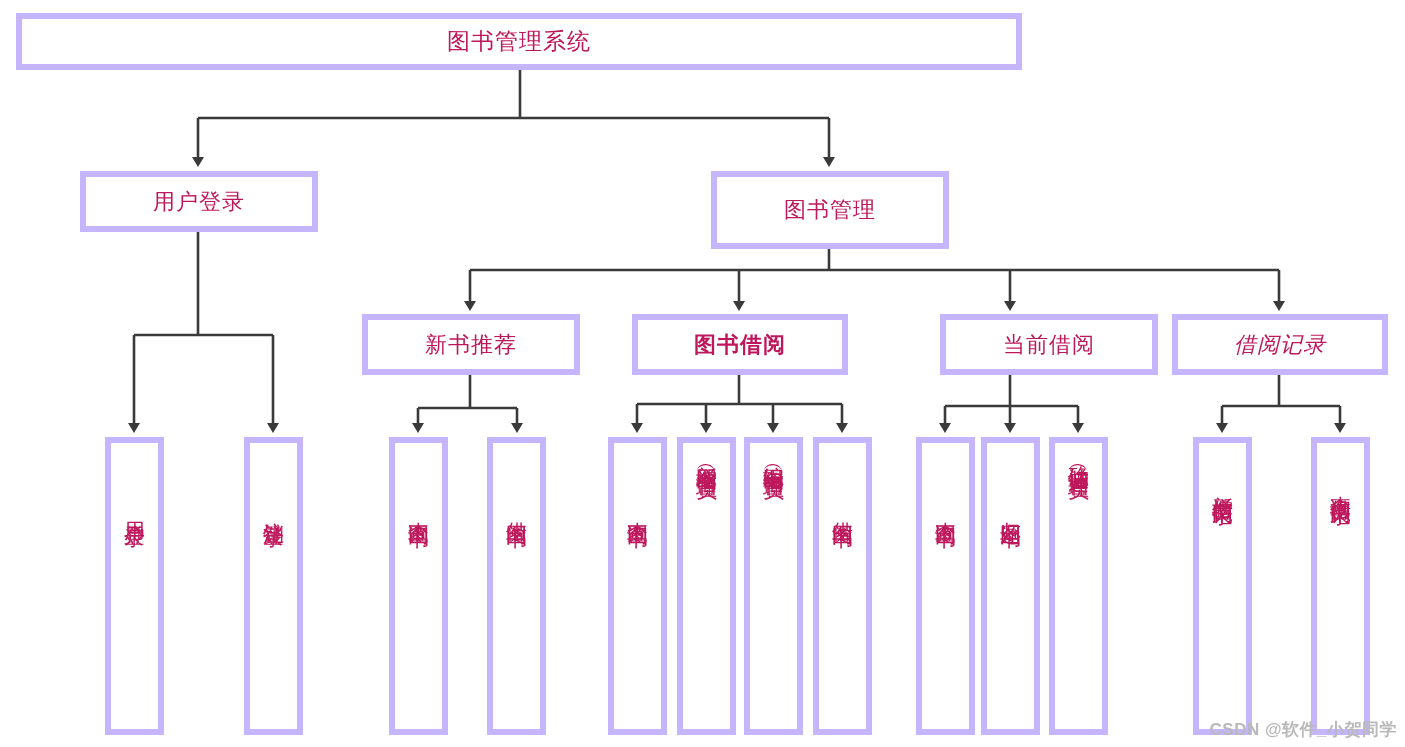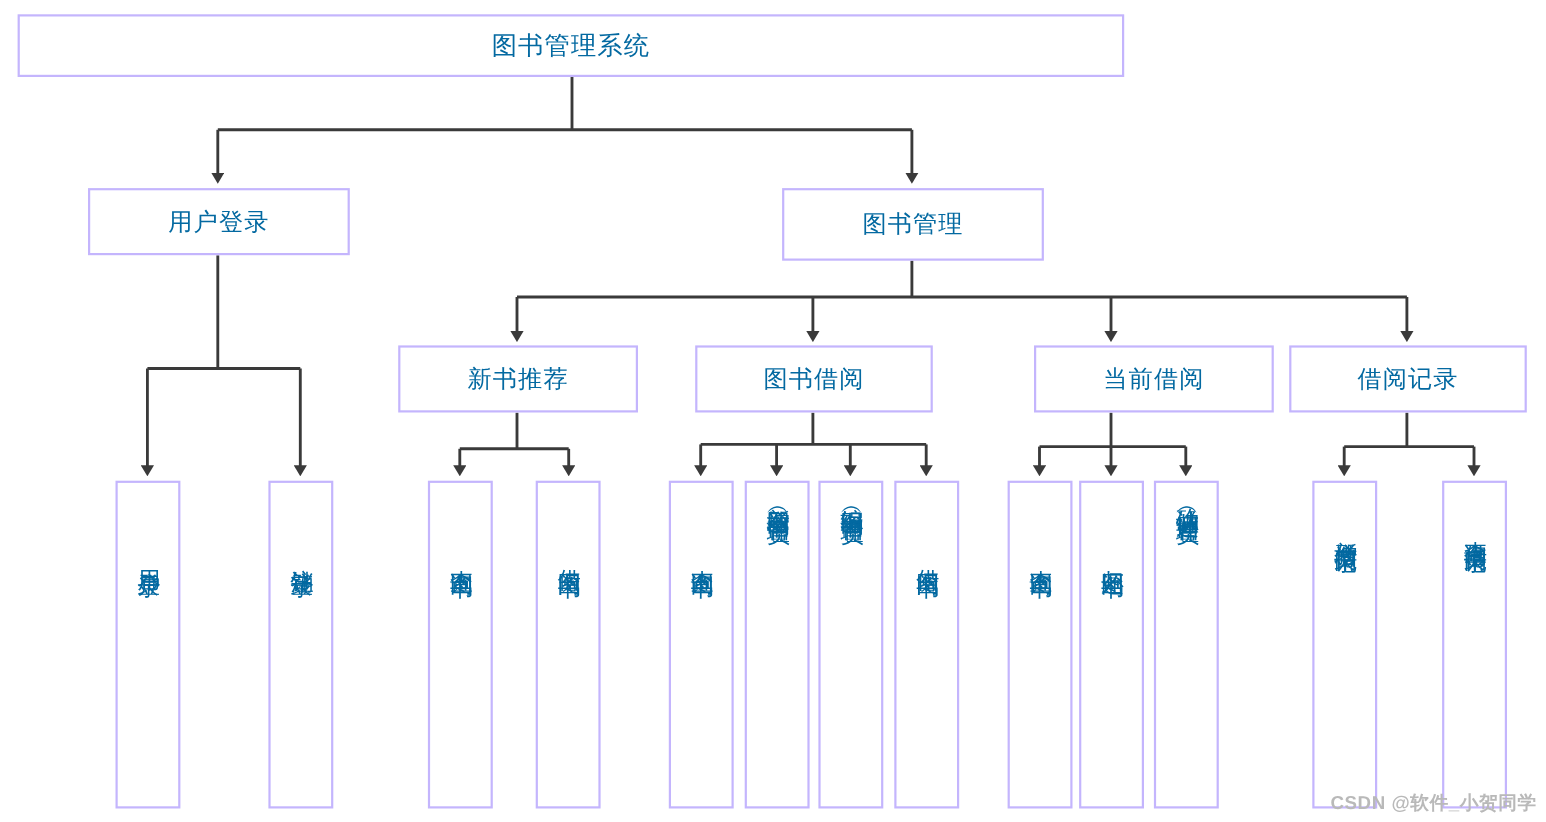--- a/index.html
+++ b/index.html
@@ -22,25 +22,25 @@
     left: 0;
     top: 0;
     width: 1405px;
     height: 747px;
     pointer-events: none;
   }
   .node {
     position: absolute;
     box-sizing: border-box;
     background: #ffffff;
-    border: 2px solid #c4b5fd;
+    border: 6px solid #c4b5fd;
     display: flex;
     align-items: center;
     justify-content: center;
-    color: #0369a1;
+    color: #be185d;
   }
   .node.root {
     font-size: 23px;
   }
   .node.lvl1 {
     font-size: 22px;
   }
   .node.lvl2 {
     font-size: 22px;
   }
@@ -126,34 +126,34 @@
     </g>
   </svg>
 
   <div class="node root" style="left:16px; top:13px; width:1006px; height:57px;">
     <span class="htext">图书管理系统</span>
   </div>
 
   <div class="node lvl1" style="left:80px; top:171px; width:238px; height:61px;">
     <span class="htext">用户登录</span>
   </div>
-  <div class="node lvl1" style="left:711px; top:171px; width:238px; height:66px;">
+  <div class="node lvl1" style="left:711px; top:171px; width:238px; height:78px;">
     <span class="htext">图书管理</span>
   </div>
 
   <div class="node lvl2" style="left:362px; top:314px; width:218px; height:61px;">
     <span class="htext">新书推荐</span>
   </div>
-  <div class="node lvl2" style="left:632px; top:314px; width:216px; height:61px;">
+  <div class="node lvl2" style="left:632px; top:314px; width:216px; height:61px;font-weight:bold;">
     <span class="htext">图书借阅</span>
   </div>
   <div class="node lvl2" style="left:940px; top:314px; width:218px; height:61px;">
     <span class="htext">当前借阅</span>
   </div>
-  <div class="node lvl2" style="left:1172px; top:314px; width:216px; height:61px;">
+  <div class="node lvl2" style="left:1172px; top:314px; width:216px; height:61px;font-style:italic;">
     <span class="htext">借阅记录</span>
   </div>
 
   <div class="node leaf" style="left:105px; top:437px; width:59px; height:298px; padding-top:62px;">
     <span class="vtext">用户登录</span>
   </div>
   <div class="node leaf" style="left:244px; top:437px; width:59px; height:298px; padding-top:62px;">
     <span class="vtext">注销登录</span>
   </div>
 

